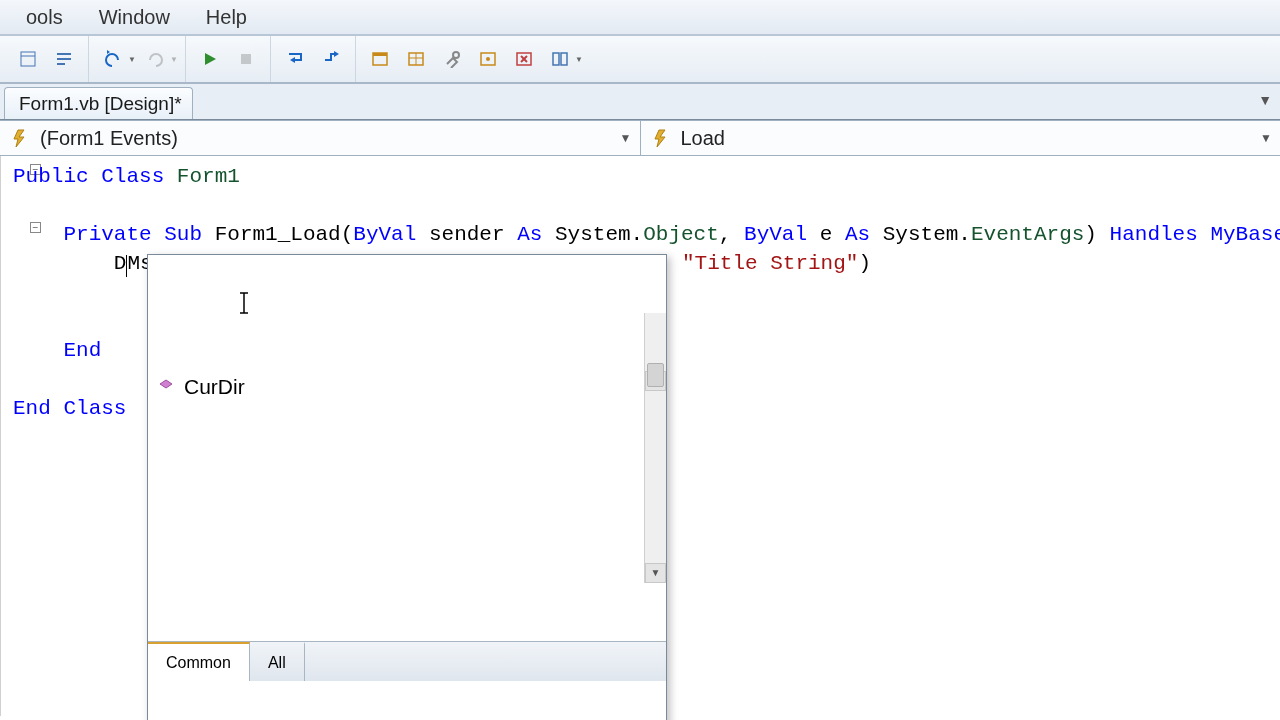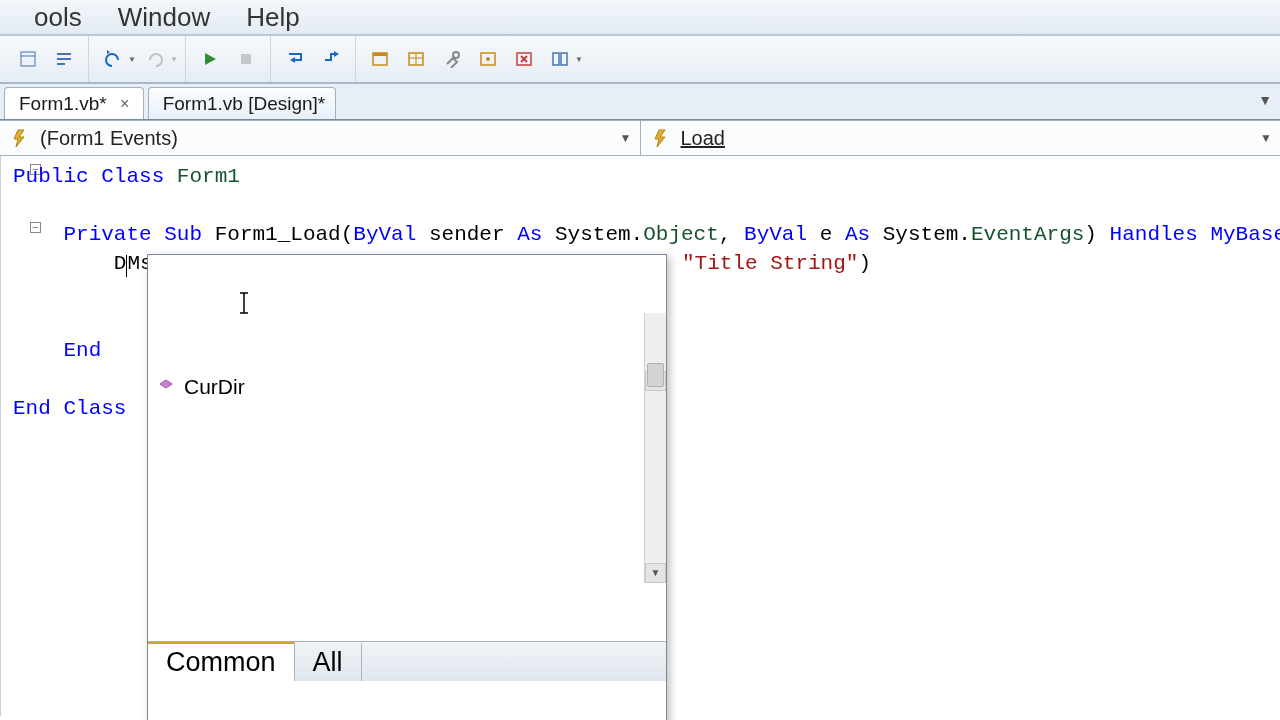--- a/index.html
+++ b/index.html
@@ -10,22 +10,22 @@
     height: 720px;
     overflow: hidden;
   }
   
   .menubar {
     height: 36px;
     background: linear-gradient(#f4f7fb, #e3eaf3);
     border-bottom: 2px solid #b8c6d6;
     display: flex;
     align-items: center;
-    padding-left: 16px;
-    font-size: 26px;
+    padding-left: 8px;
+    font-size: 20px;
     color: #333;
   }
   .menubar span {
     padding: 0 18px;
     height: 100%;
     display: flex;
     align-items: center;
     cursor: default;
   }
   
@@ -119,21 +119,21 @@
     flex: 1;
     display: flex;
     align-items: center;
     border-right: 1px solid #9fb0c1;
     background: #fafcfe;
     padding: 10px 10px;
     position: relative;
     font-size: 20px;
     color: #222;
   }
-  .dropcell:last-child { border-right: none; text-decoration: underline; }
+  .dropcell:last-child { border-right: none; }
   .lightning {
     width: 20px;
     height: 20px;
     margin-right: 10px;
   }
   .dropcell .dd2 {
     position: absolute;
     right: 8px;
     font-size: 12px;
     color: #555;
@@ -239,21 +239,21 @@
     top: 50px;
     height: 24px;
     background: #d4d4d4;
     border: 1px solid #b0b0b0;
     border-radius: 2px;
   }
   .intelli-tabs {
     display: flex;
     border-top: 1px solid #aab5c2;
     background: linear-gradient(#f0f4f8,#e0e6ee);
-    font-size: 27px;
+    font-size: 16px;
   }
   .intelli-tabs .itab {
     padding: 4px 18px;
     border-right: 1px solid #aab5c2;
     border-top: 2px solid transparent;
     cursor: default;
   }
   .intelli-tabs .itab.active {
     background: #ffffff;
     border-top-color: #d8a030;
@@ -368,24 +368,20 @@
       <svg width="18" height="18">
           <rect x="2" y="3" width="6" height="12" fill="none" stroke="#4575b4" stroke-width="1.5"></rect>
           <rect x="10" y="3" width="6" height="12" fill="none" stroke="#4575b4" stroke-width="1.5"></rect>
         </svg>
     </div>
     <div class="dd-arrow">▼</div>
   </div>
 </div>
 
 <div class="tabstrip">
-  <div class="tab active">
-    <span>Form1.vb*</span>
-    <span class="close">×</span>
-  </div>
   <div class="tab">
     <span>Form1.vb [Design]*</span>
   </div>
   <div class="dd">▼</div>
 </div>
 
 <div class="droprow">
   <div class="dropcell">
     <svg class="lightning" viewBox="0 0 20 20">
         <polygon points="8,2 14,2 9,9 14,9 6,19 8,11 4,11" fill="#e2b030" stroke="#b08010"></polygon>

